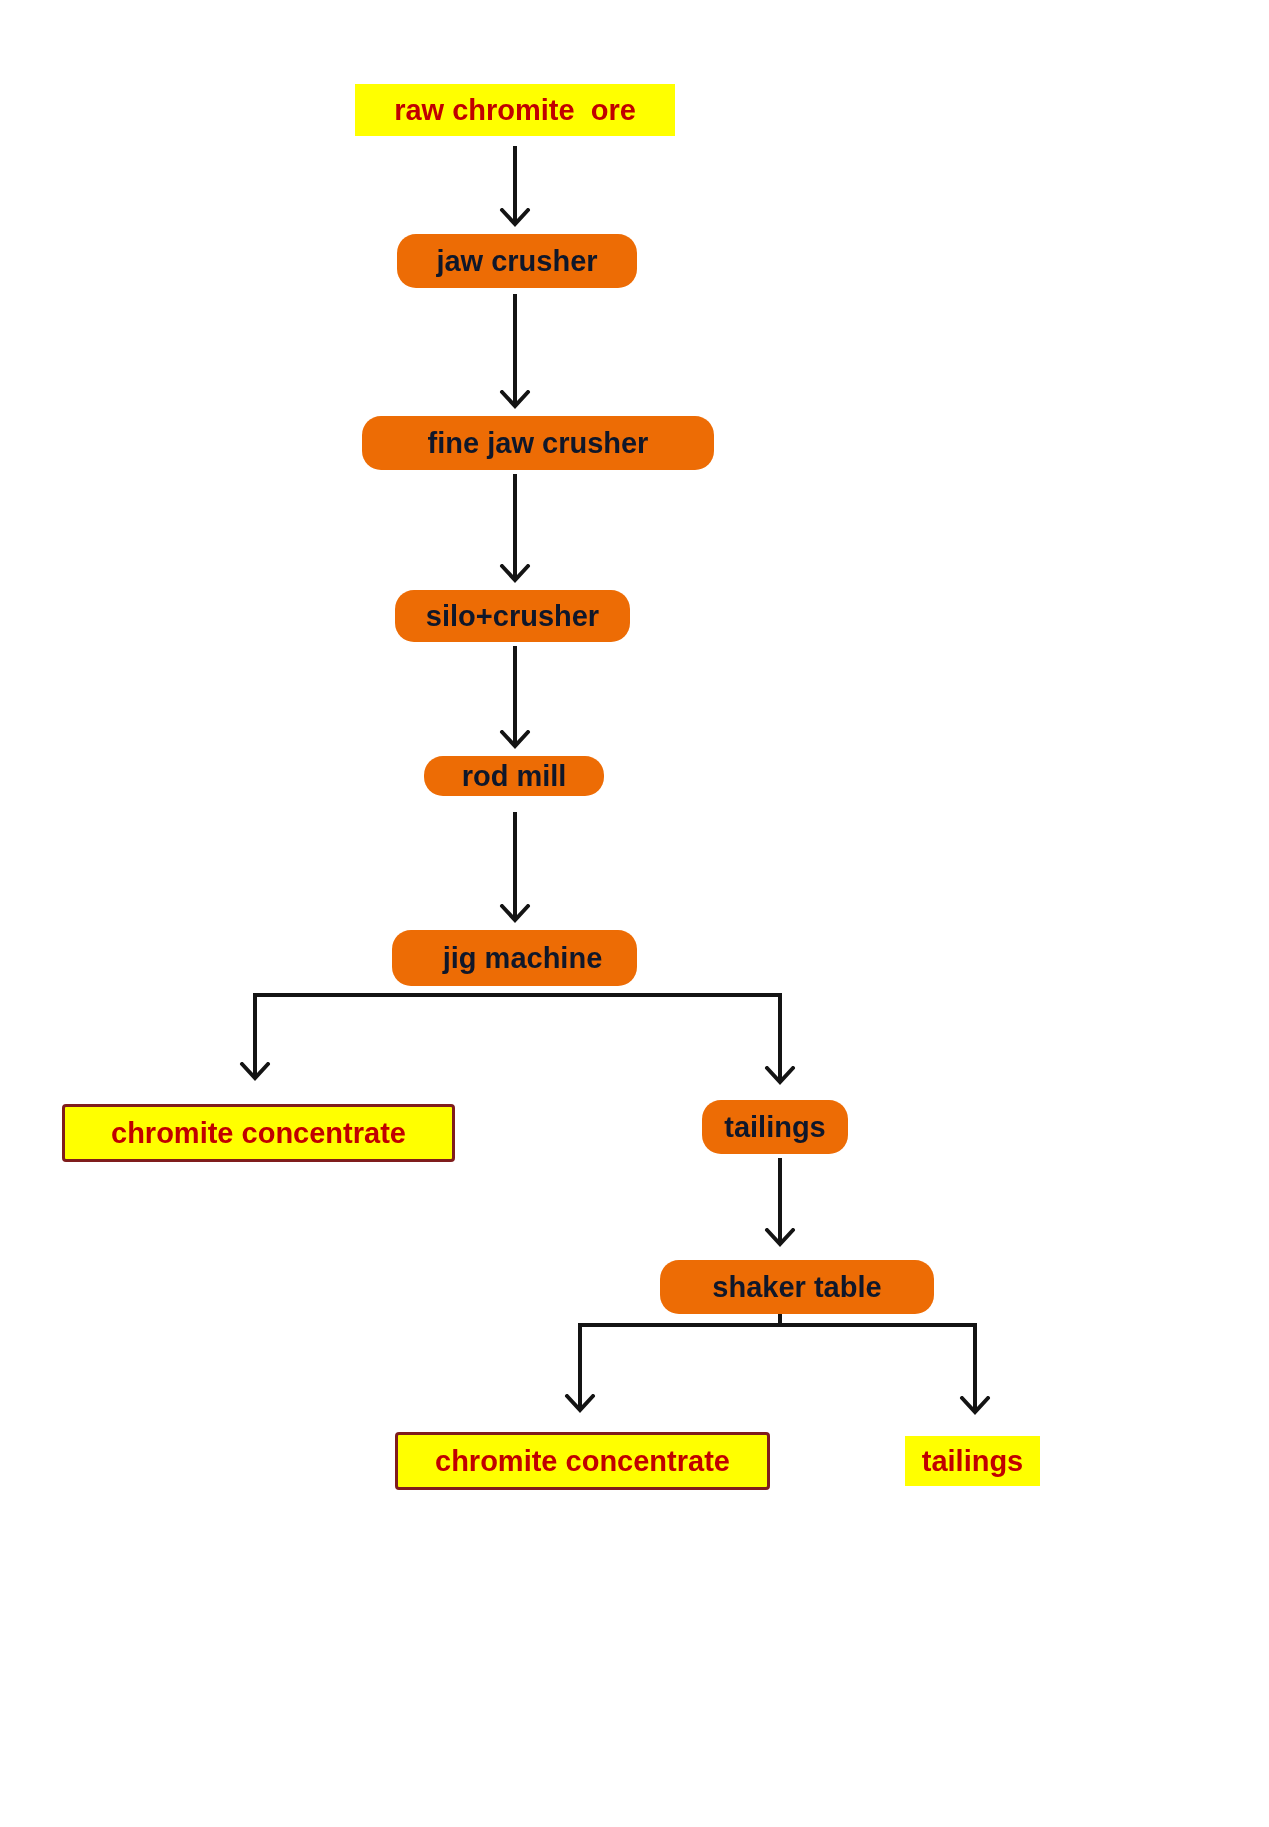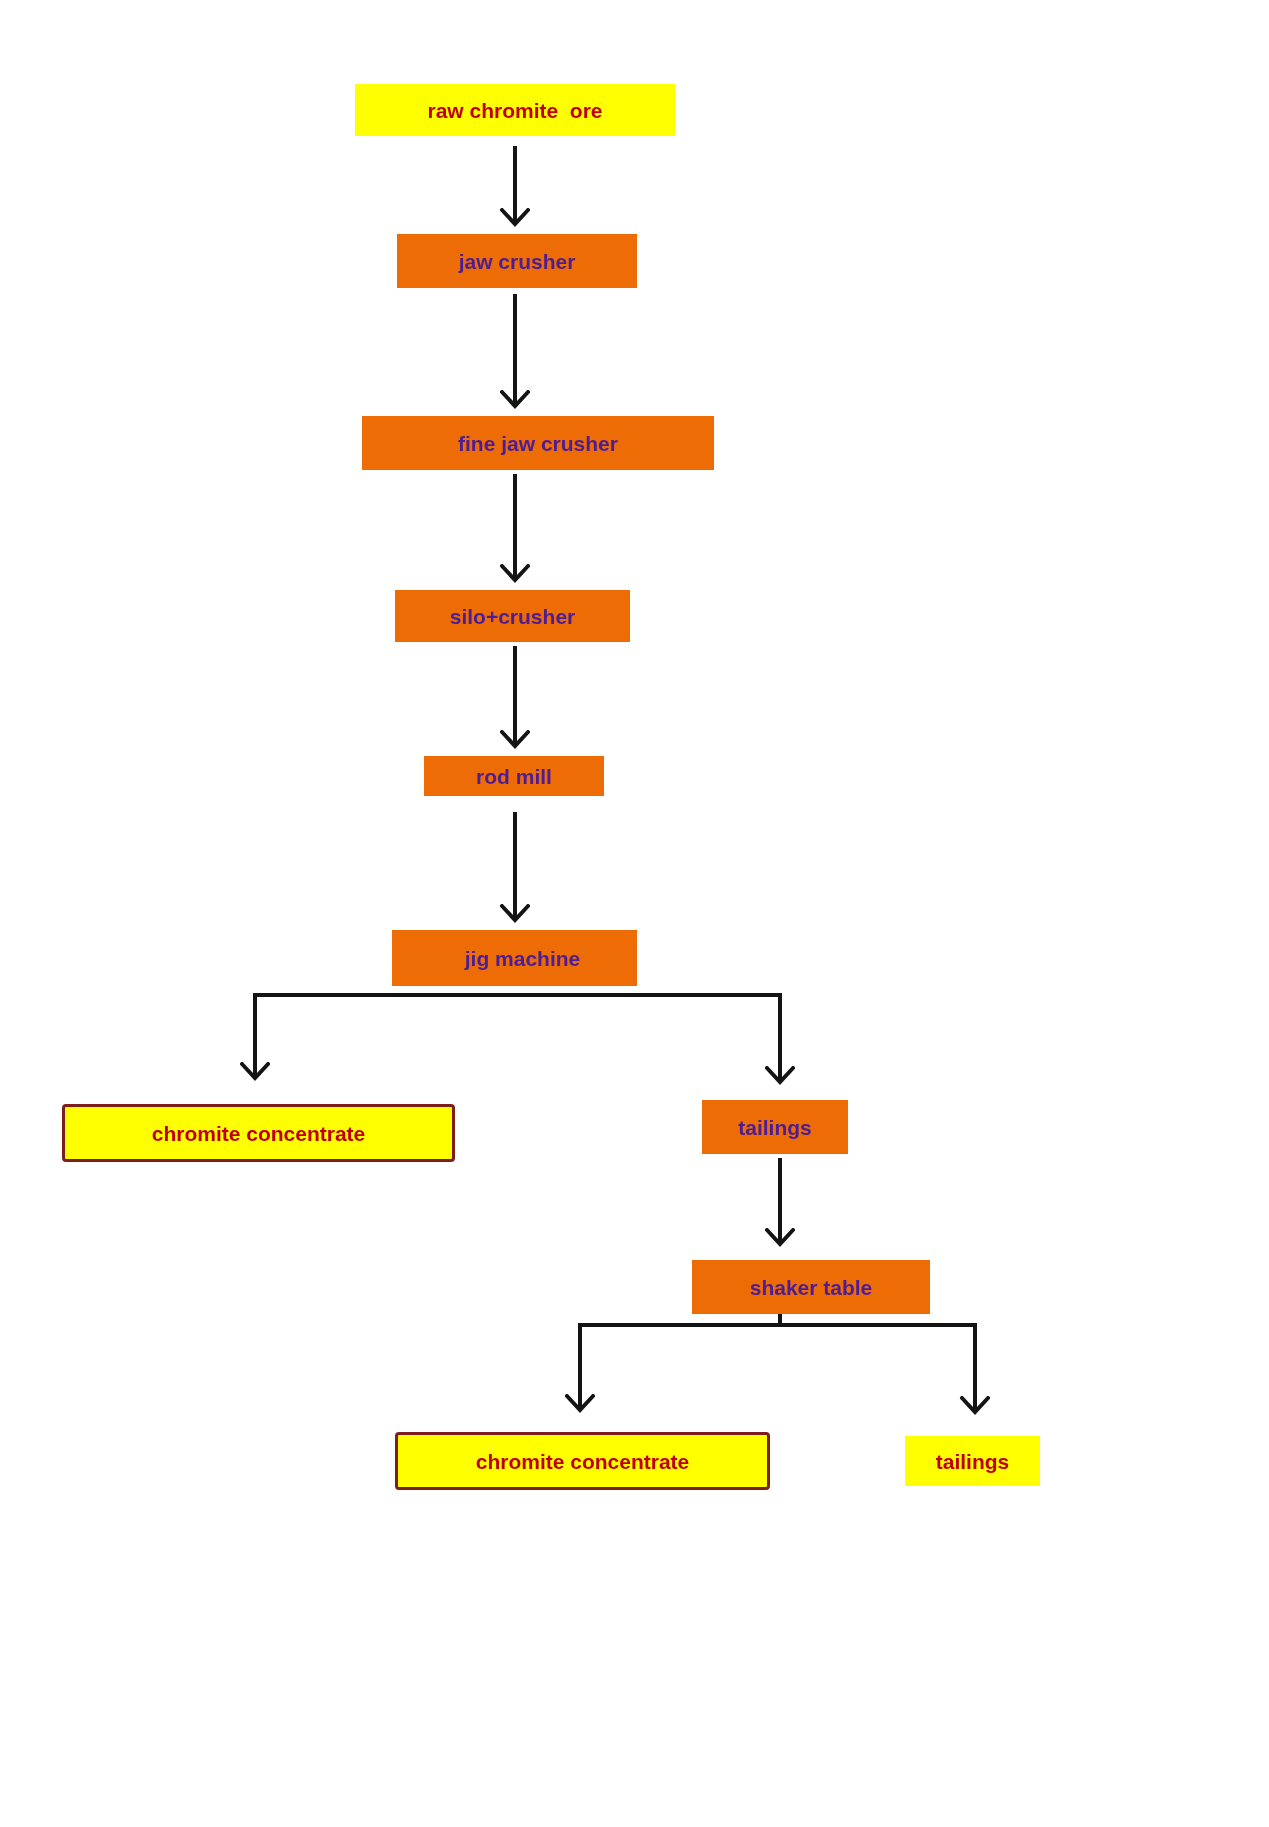--- a/index.html
+++ b/index.html
@@ -22,29 +22,30 @@
     width: 1269px;
     height: 1827px;
     pointer-events: none;
   }
   .node {
     position: absolute;
     display: flex;
     align-items: center;
     justify-content: center;
     font-weight: bold;
-    font-size: 21px;
+    font-size: 29px;
     white-space: pre;
     box-sizing: border-box;
     text-align: left;
     line-height: 1;
   }
   .orange {
     background: #ED6C05;
-    color: #4c1d95;
+    color: #0f172a;
+    border-radius: 19px;
   }
   .yellow {
     background: #FFFF00;
     color: #C00000;
   }
   .red-border {
     border: 3px solid #7f1d1d;
     border-radius: 4px;
   }
 </style>
@@ -87,19 +88,19 @@
   <div class="node orange" style="left:395px; top:590px; width:235px; height:52px;">silo+crusher</div>
 
   <div class="node orange" style="left:424px; top:756px; width:180px; height:40px;">rod mill</div>
 
   <div class="node orange" style="left:392px; top:930px; width:245px; height:56px;padding-left:16px;">jig machine</div>
 
   <div class="node yellow red-border" style="left:62px; top:1104px; width:393px; height:58px;">chromite concentrate</div>
 
   <div class="node orange" style="left:702px; top:1100px; width:146px; height:54px;">tailings</div>
 
-  <div class="node orange" style="left:660px; top:1260px; width:238px; height:54px;margin-left:32px;">shaker table</div>
+  <div class="node orange" style="left:660px; top:1260px; width:274px; height:54px;">shaker table</div>
 
   <div class="node yellow red-border" style="left:395px; top:1432px; width:375px; height:58px;">chromite concentrate</div>
 
   <div class="node yellow" style="left:905px; top:1436px; width:135px; height:50px;">tailings</div>
 
 </div>
 
 </body></html>

